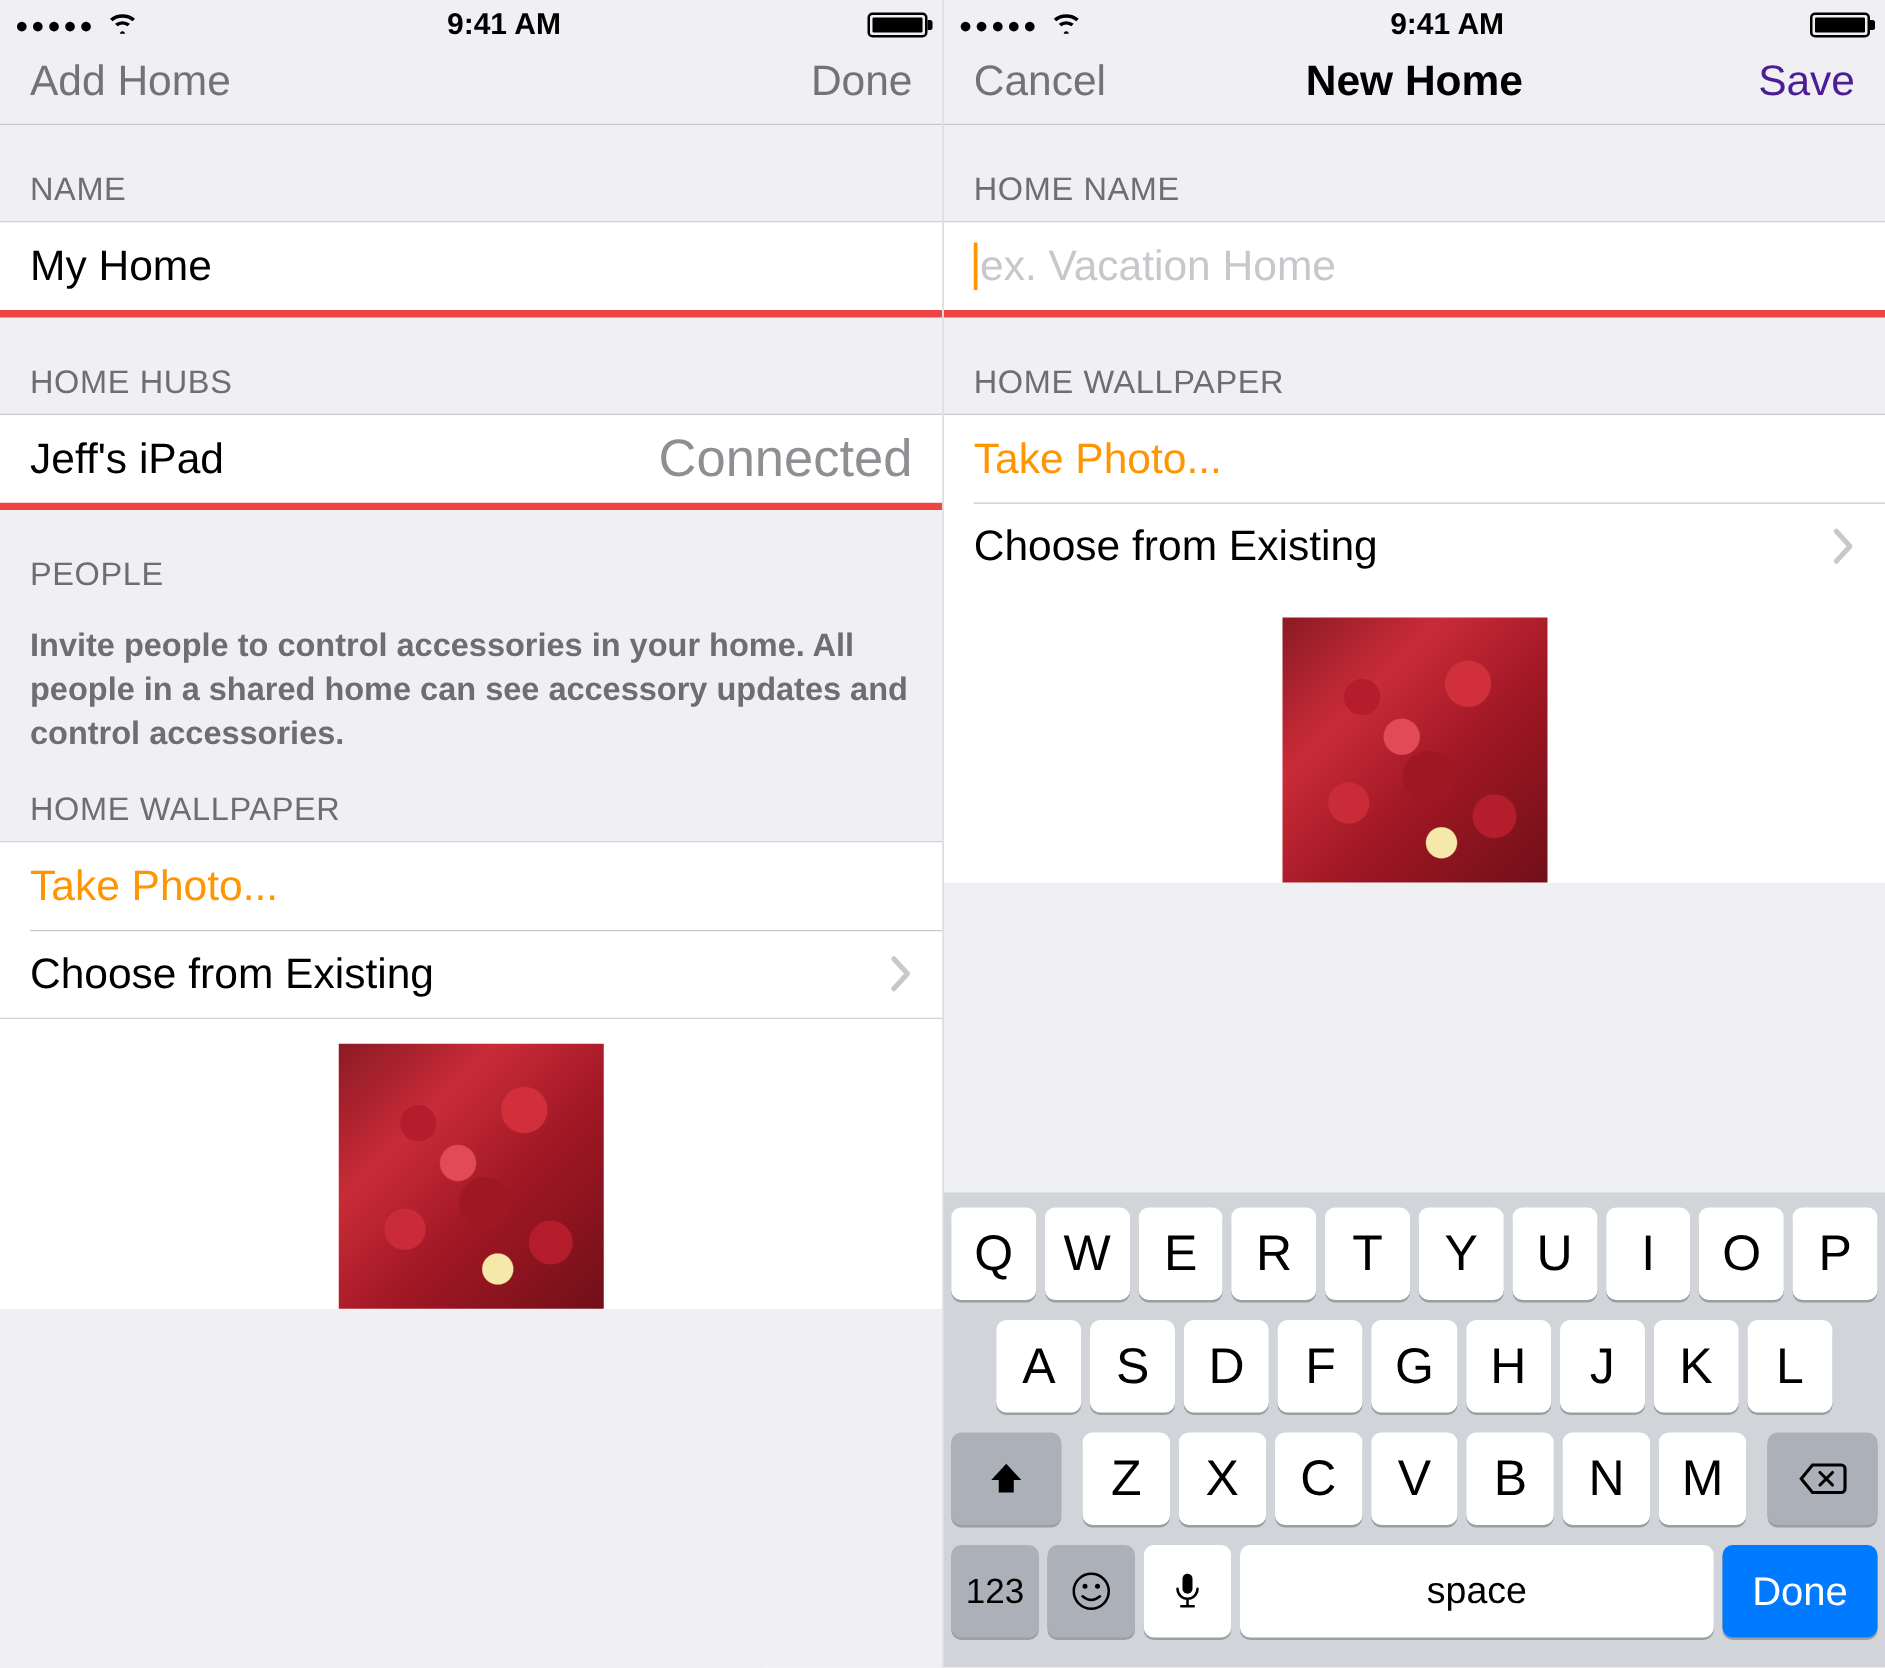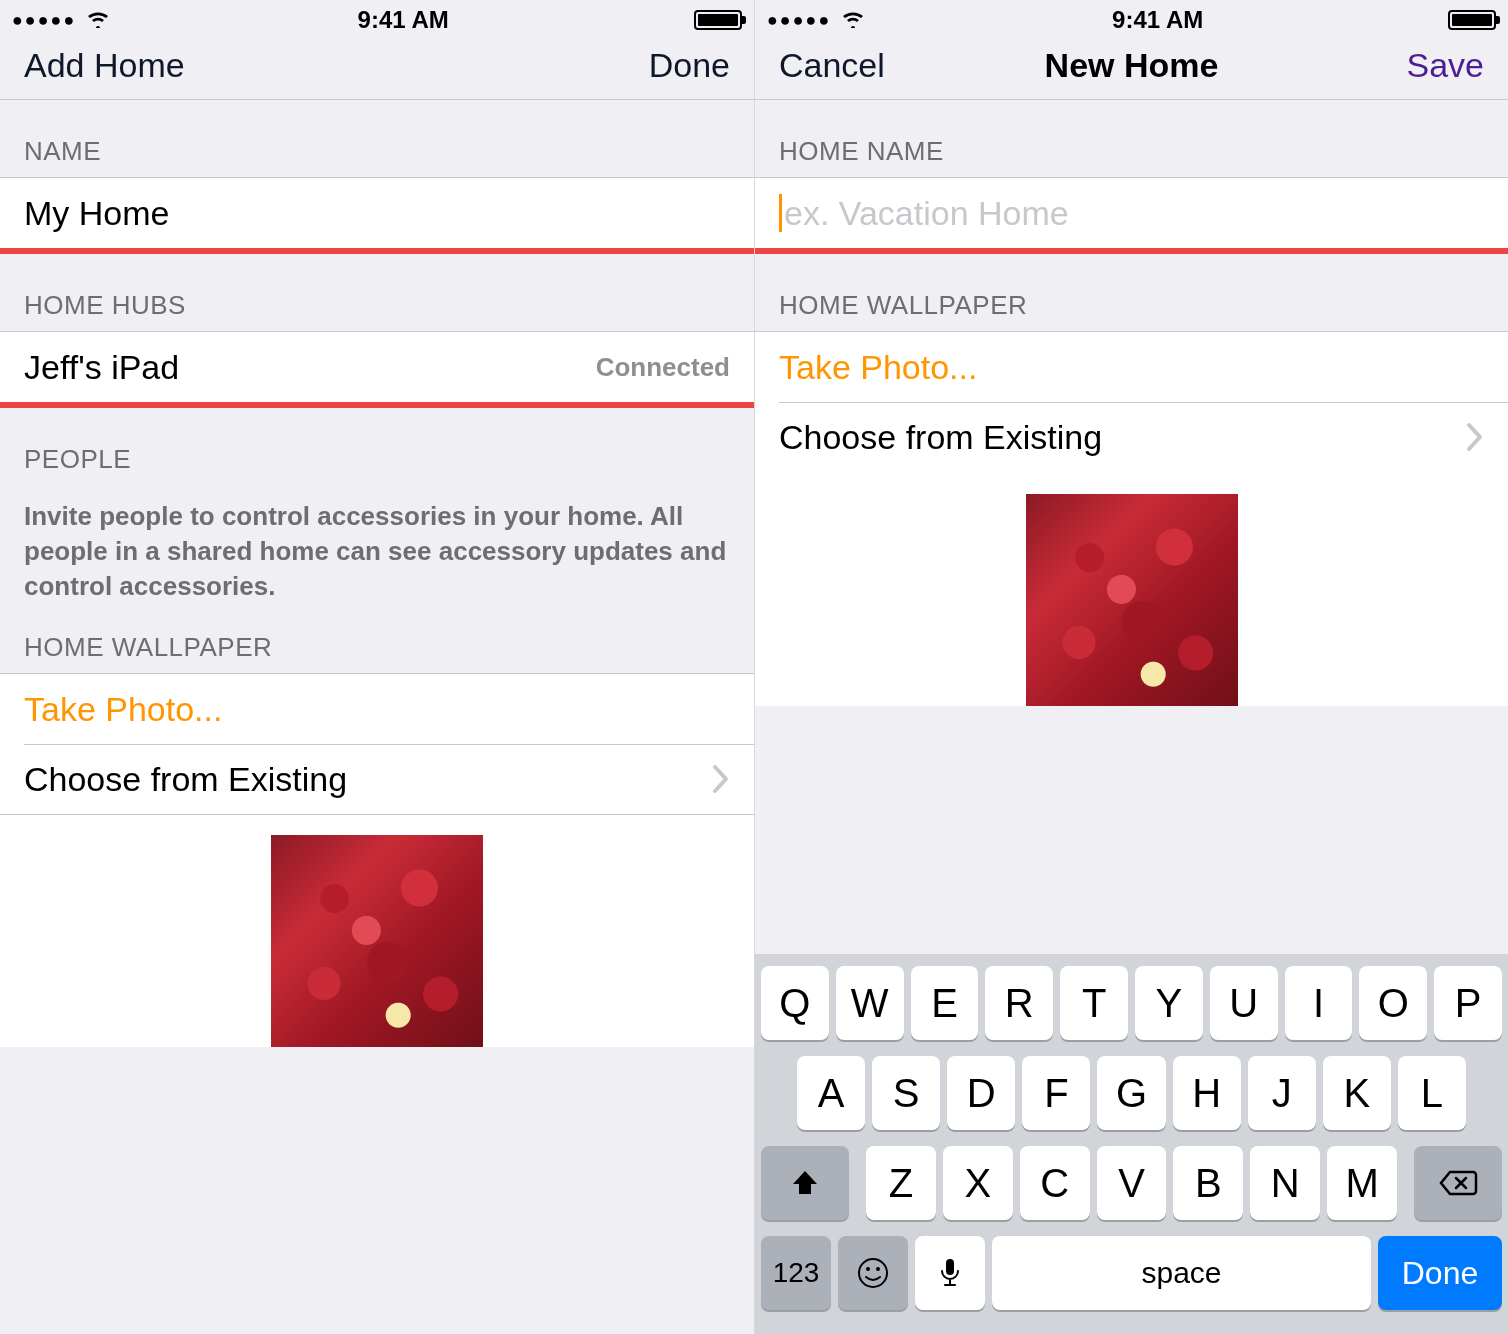--- a/index.html
+++ b/index.html
@@ -48,21 +48,21 @@
   
   .nav {
     height: 60px;
     display: flex;
     align-items: center;
     justify-content: space-between;
     padding: 0 24px 8px;
     border-bottom: 1px solid #c8c7cc;
     position: relative;
   }
-  .nav .left, .nav .right { font-size: 34px; color: #0f172a; }
+  .nav .left, .nav .right { font-size: 34px; color: #737373; }
   .nav .right.disabled { color: #4c1d95; }
   .nav .title {
     position: absolute; left: 0; right: 0; text-align: center;
     font-size: 34px; font-weight: 600; color: #000; pointer-events: none;
   }
 
   
   .section-header {
     padding: 36px 24px 10px;
     font-size: 26px;
@@ -96,22 +96,21 @@
   .cell + .cell-input::before {
     content: "";
     position: absolute;
     top: 0; left: 24px; right: 0;
     height: 1px;
     background: #c8c7cc;
   }
   .cell .detail {
     margin-left: auto;
     color: #8e8e93;
-    font-size: 26px;
-    font-weight: bold;
+    font-size: 42px;
   }
   .cell.action { color: #ff9500; }
   .chevron {
     margin-left: auto;
     color: #c7c7cc;
   }
   .chevron svg { display: block; }
   .caret {
     display: inline-block; width: 3px; height: 38px;
     background: #ff9500; vertical-align: middle;

